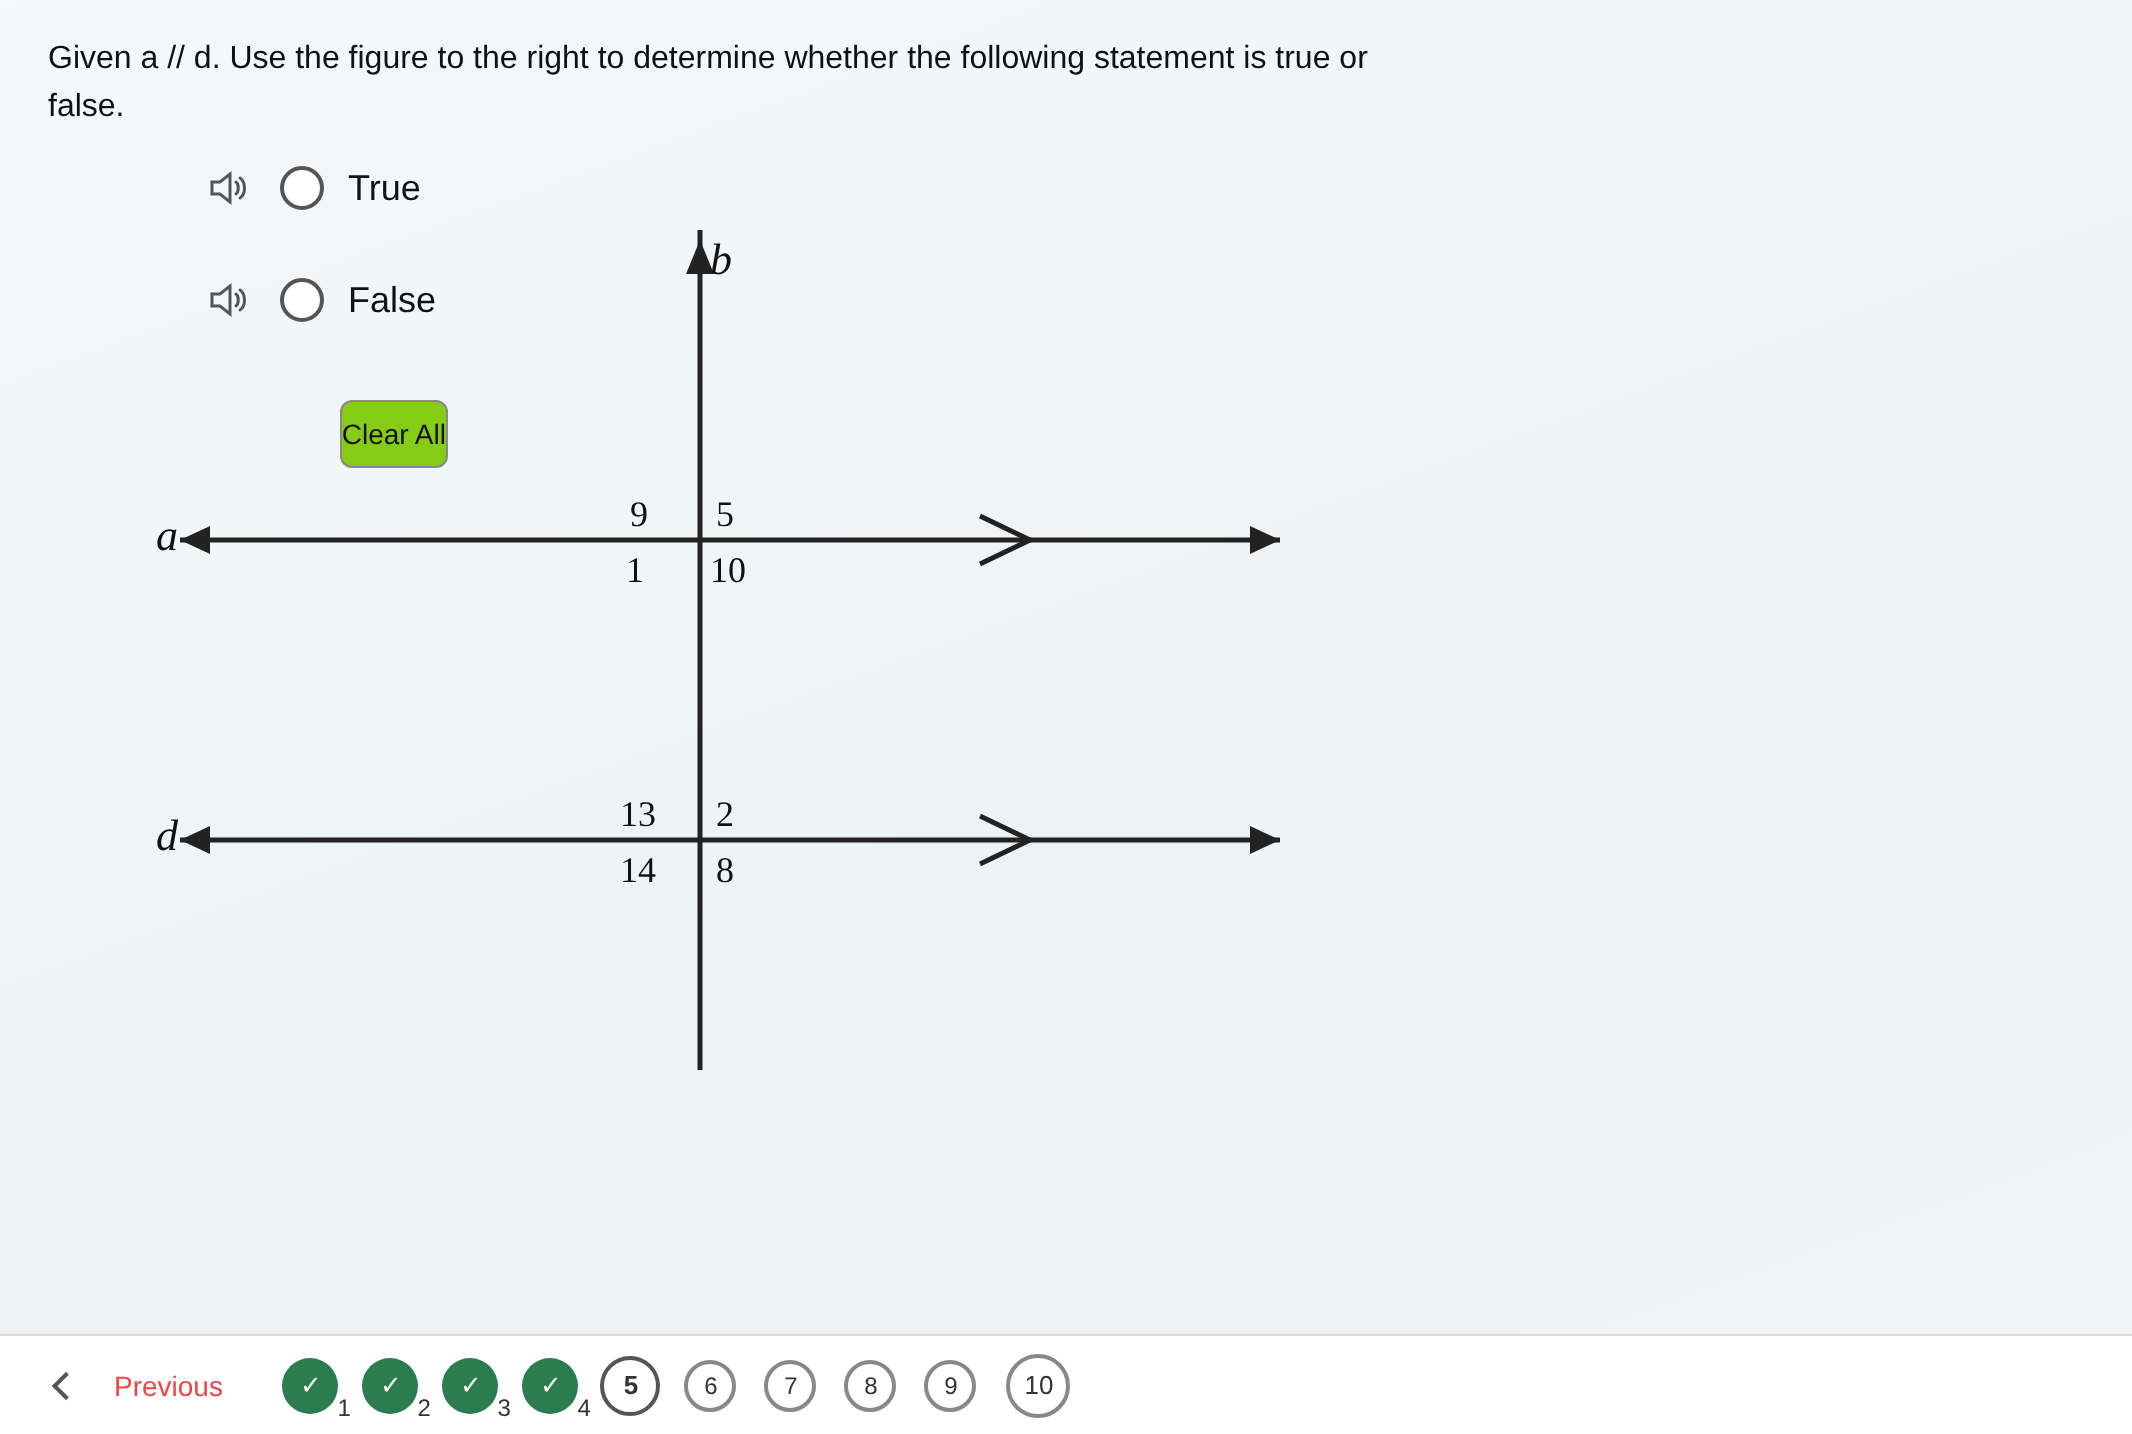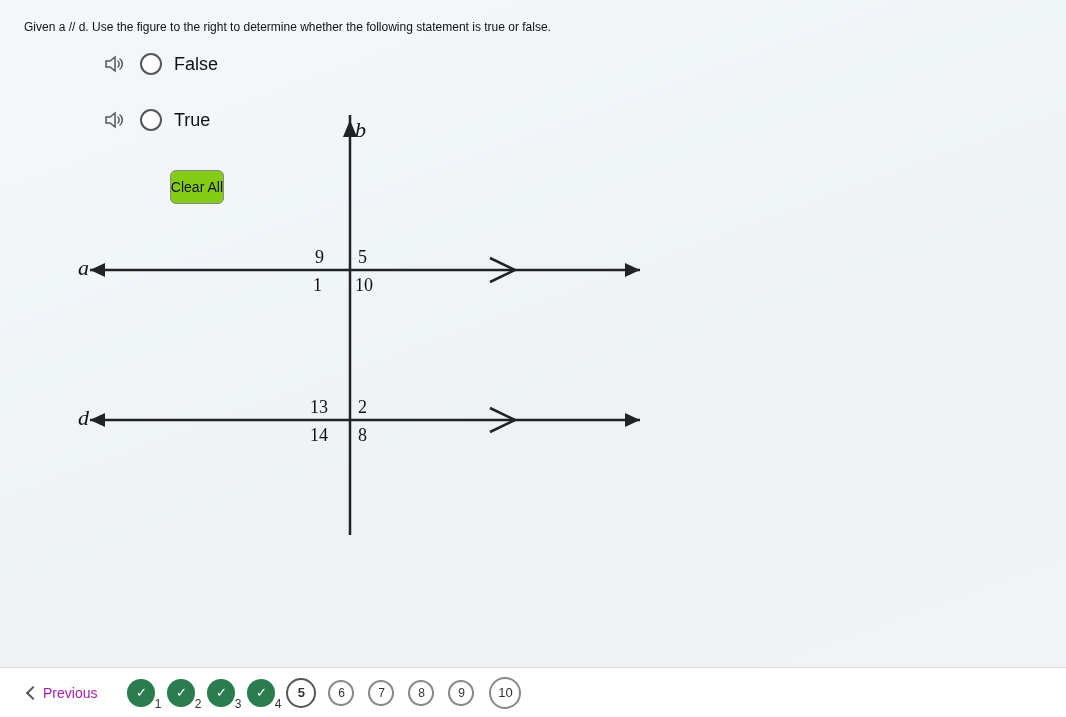--- a/index.html
+++ b/index.html
@@ -32,21 +32,21 @@
     }
 
     .content-area {
       position: absolute;
       top: 0; left: 0; right: 0; bottom: 50px;
       z-index: 2;
       padding: 18px 24px 10px 24px;
     }
 
     .question-header {
-      font-size: 12px;
+      font-size: 16px;
       color: #111;
       line-height: 1.5;
       margin-bottom: 14px;
       max-width: 680px;
     }
 
     .question-statement-row {
       display: flex;
       align-items: flex-start;
       justify-content: space-between;
@@ -141,23 +141,23 @@
       display: flex;
       align-items: center;
       padding: 0 20px;
       gap: 10px;
       z-index: 10;
     }
 
     .prev-btn {
       display: flex;
       align-items: center;
-      gap: 5px;
+      gap: 19px;
       font-size: 14px;
-      color: #a21caf;
+      color: #ef4444;
       background: none;
       border: none;
       cursor: pointer;
       padding: 4px 8px;
     }
 
     .nav-items {
       display: flex;
       align-items: center;
       gap: 8px;
@@ -235,45 +235,45 @@
 <div class="bg-photo"></div>
 <div class="main-panel"></div>
 
 <div class="content-area">
 
   <div class="question-header">Given a // d. Use the figure to the right to determine whether the following statement is true or false.</div>
 
   <div class="question-statement-row">
 
     <div class="answer-options">
+
+      <div class="answer-row">
+        <div class="speaker-icon">
+          <svg width="22" height="22" viewBox="0 0 22 22" fill="none" xmlns="http://www.w3.org/2000/svg">
+            <path d="M3 8H7L12 4V18L7 14H3V8Z" stroke="#555" stroke-width="1.5" fill="none"></path>
+            <path d="M15 8C16.5 9 16.5 13 15 14" stroke="#555" stroke-width="1.5" stroke-linecap="round"></path>
+            <path d="M17 6C20 8 20 14 17 16" stroke="#555" stroke-width="1.5" stroke-linecap="round"></path>
+          </svg>
+        </div>
+        <div class="radio-circle"></div>
+        <span class="option-label">True</span>
+      </div>
 
       <div class="answer-row">
         <div class="speaker-icon">
           <svg width="22" height="22" viewBox="0 0 22 22" fill="none" xmlns="http://www.w3.org/2000/svg">
             <path d="M3 8H7L12 4V18L7 14H3V8Z" stroke="#555" stroke-width="1.5" fill="none"></path>
             <path d="M15 8C16.5 9 16.5 13 15 14" stroke="#555" stroke-width="1.5" stroke-linecap="round"></path>
             <path d="M17 6C20 8 20 14 17 16" stroke="#555" stroke-width="1.5" stroke-linecap="round"></path>
           </svg>
         </div>
         <div class="radio-circle"></div>
         <span class="option-label">False</span>
       </div>
 
-      <div class="answer-row">
-        <div class="speaker-icon">
-          <svg width="22" height="22" viewBox="0 0 22 22" fill="none" xmlns="http://www.w3.org/2000/svg">
-            <path d="M3 8H7L12 4V18L7 14H3V8Z" stroke="#555" stroke-width="1.5" fill="none"></path>
-            <path d="M15 8C16.5 9 16.5 13 15 14" stroke="#555" stroke-width="1.5" stroke-linecap="round"></path>
-            <path d="M17 6C20 8 20 14 17 16" stroke="#555" stroke-width="1.5" stroke-linecap="round"></path>
-          </svg>
-        </div>
-        <div class="radio-circle"></div>
-        <span class="option-label">True</span>
-      </div>
-
       <button class="clear-all-btn">Clear All</button>
     </div>
   </div>
 </div>
 
 <div class="diagram-area">
   <svg class="diagram-svg" viewBox="0 0 650 420" xmlns="http://www.w3.org/2000/svg">
 
     <line x1="30" y1="155" x2="580" y2="155" stroke="#222" stroke-width="2.5"></line>
 

